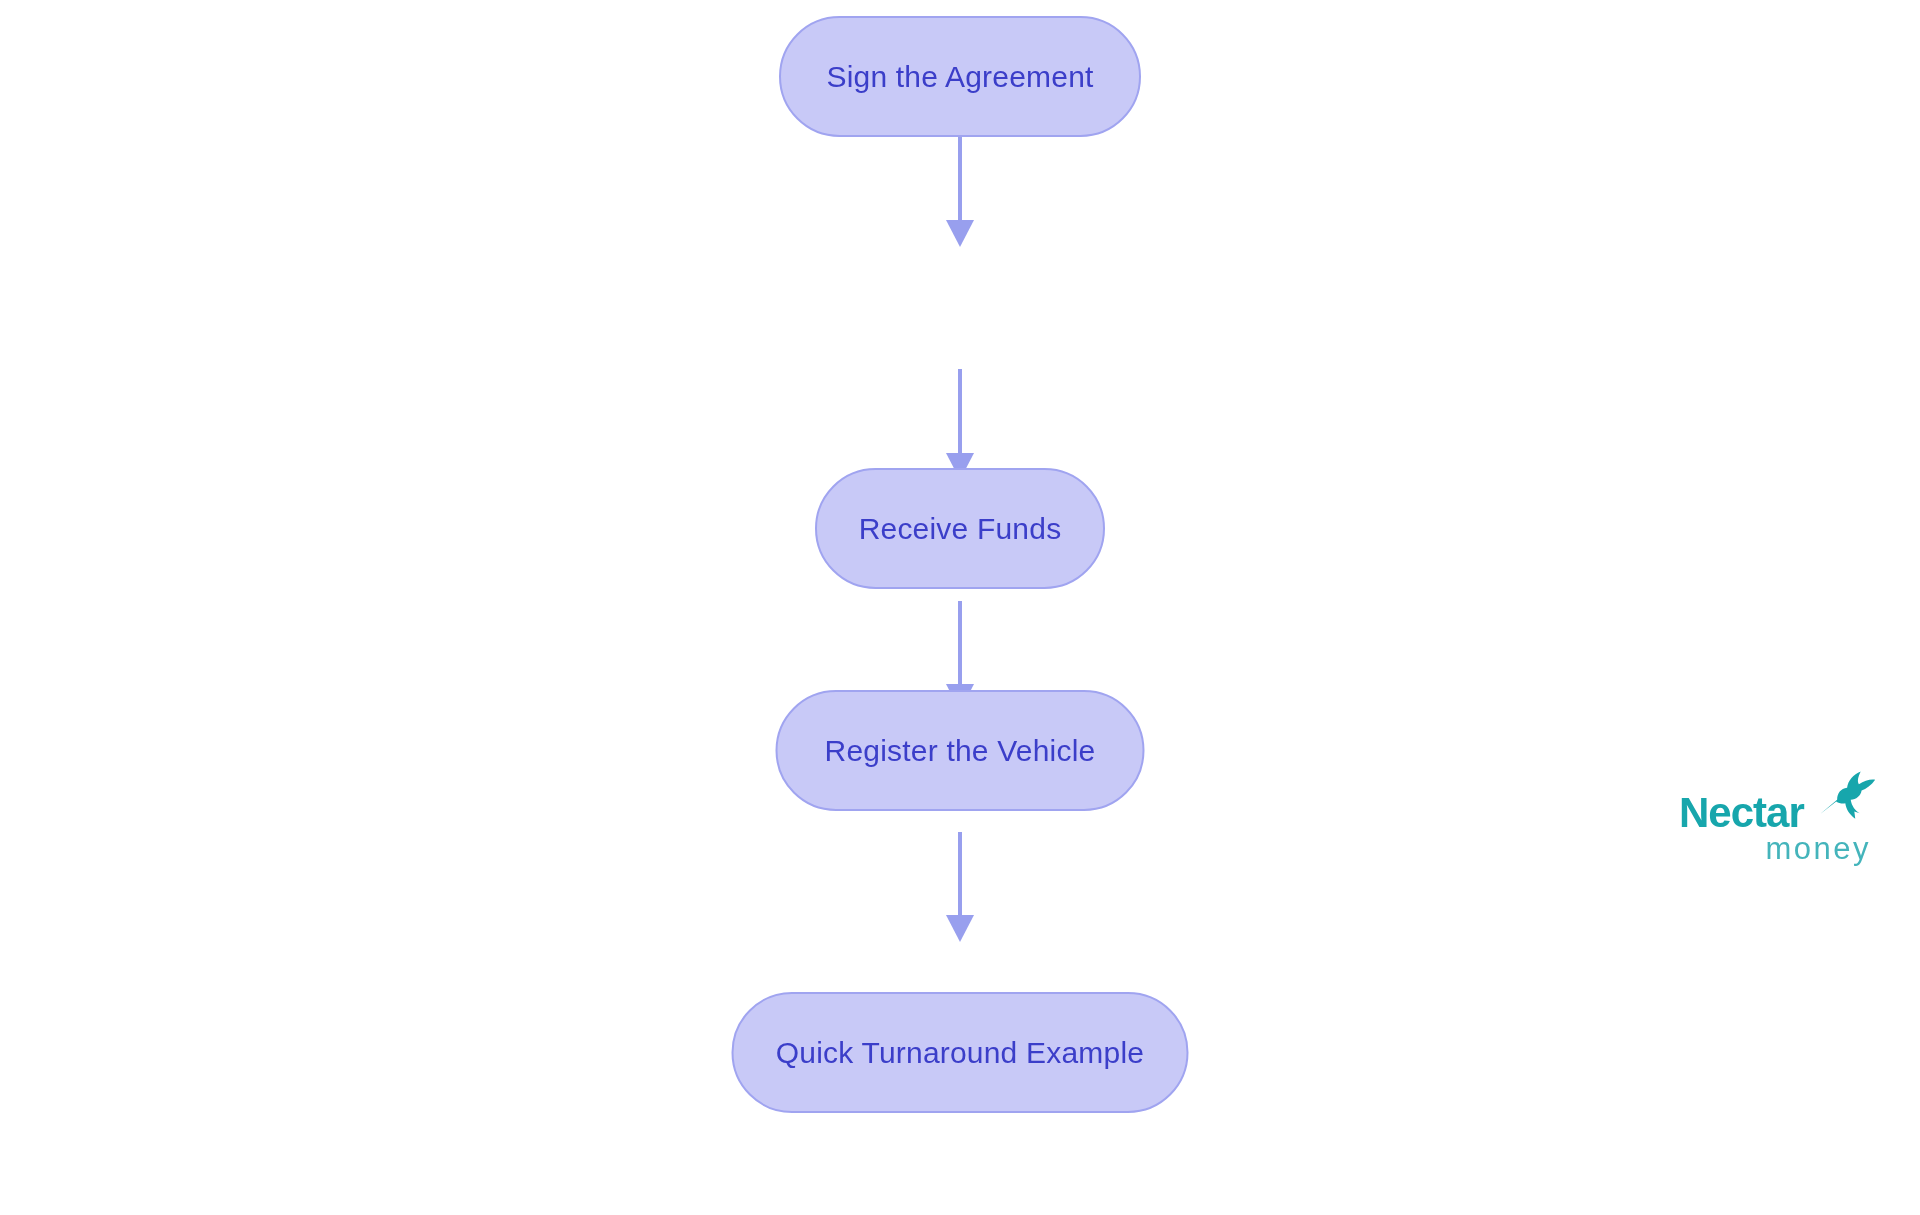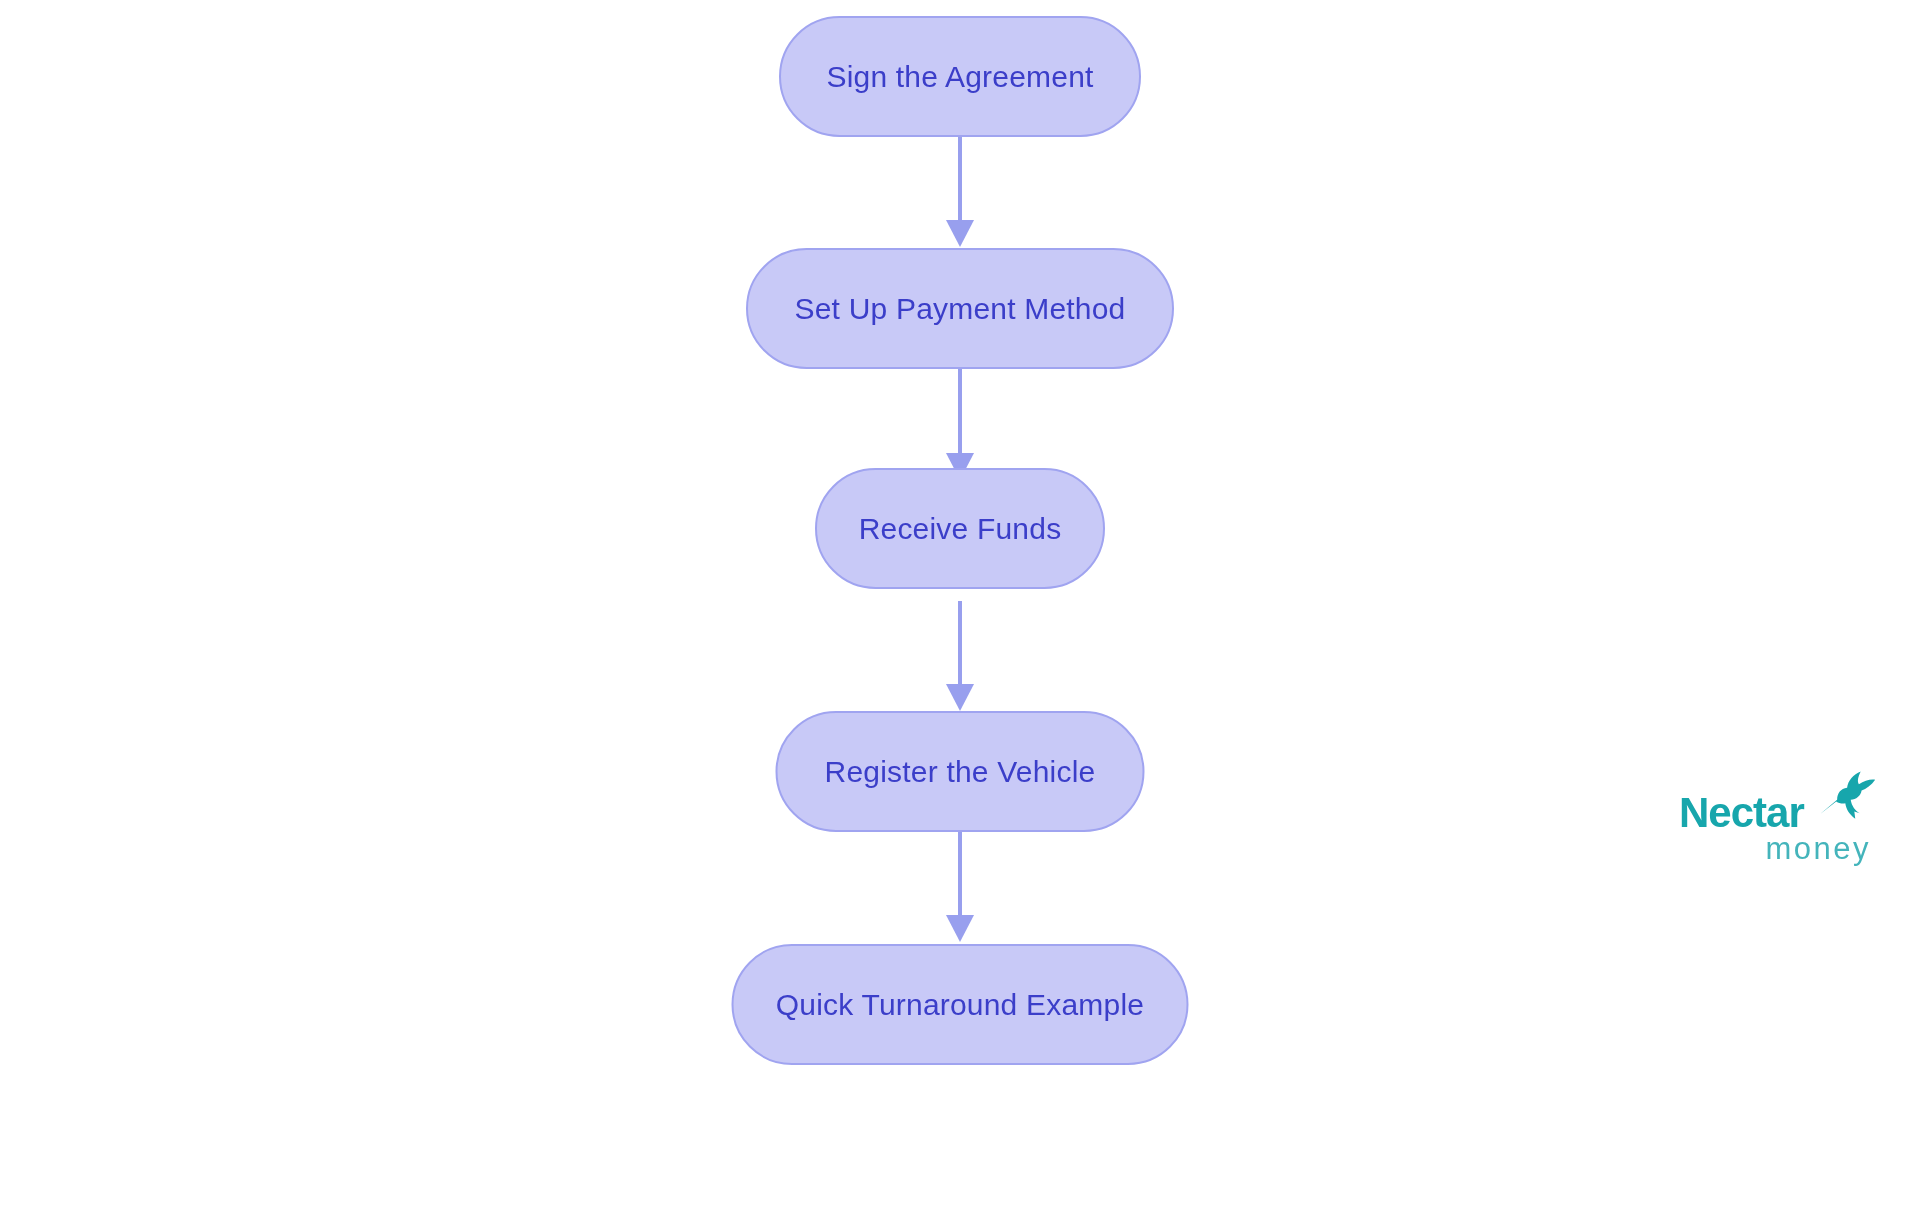--- a/index.html
+++ b/index.html
@@ -40,22 +40,22 @@
   }
   .node-label {
     font-size: 30px;
     color: var(--node-text);
     white-space: nowrap;
     letter-spacing: 0.2px;
   }
   .node-1 { top: 16px;  width: 362px; }
   .node-2 { top: 248px; width: 428px; }
   .node-3 { top: 468px; width: 290px; }
-  .node-4 { top: 711px; width: 369px; }
-  .node-5 { top: 944px; width: 457px; }
+  .node-4 { top: 690px; width: 369px; }
+  .node-5 { top: 992px; width: 457px; }
 
   
   .arrow {
     position: absolute;
     left: 50%;
     transform: translateX(-50%);
     width: 28px;
   }
   .arrow-1 { top: 137px; height: 110px; }
   .arrow-2 { top: 369px; height: 111px; }
@@ -124,23 +124,20 @@
 
   <div class="node node-1">
     <span class="node-label">Sign the Agreement</span>
   </div>
 
   <div class="arrow arrow-1">
     <div class="arrow-line"></div>
     <div class="arrow-head"></div>
   </div>
 
-  <div class="node node-2">
-    <span class="node-label">Set Up Payment Method</span>
-  </div>
 
   <div class="arrow arrow-2">
     <div class="arrow-line"></div>
     <div class="arrow-head"></div>
   </div>
 
   <div class="node node-3">
     <span class="node-label">Receive Funds</span>
   </div>
 

